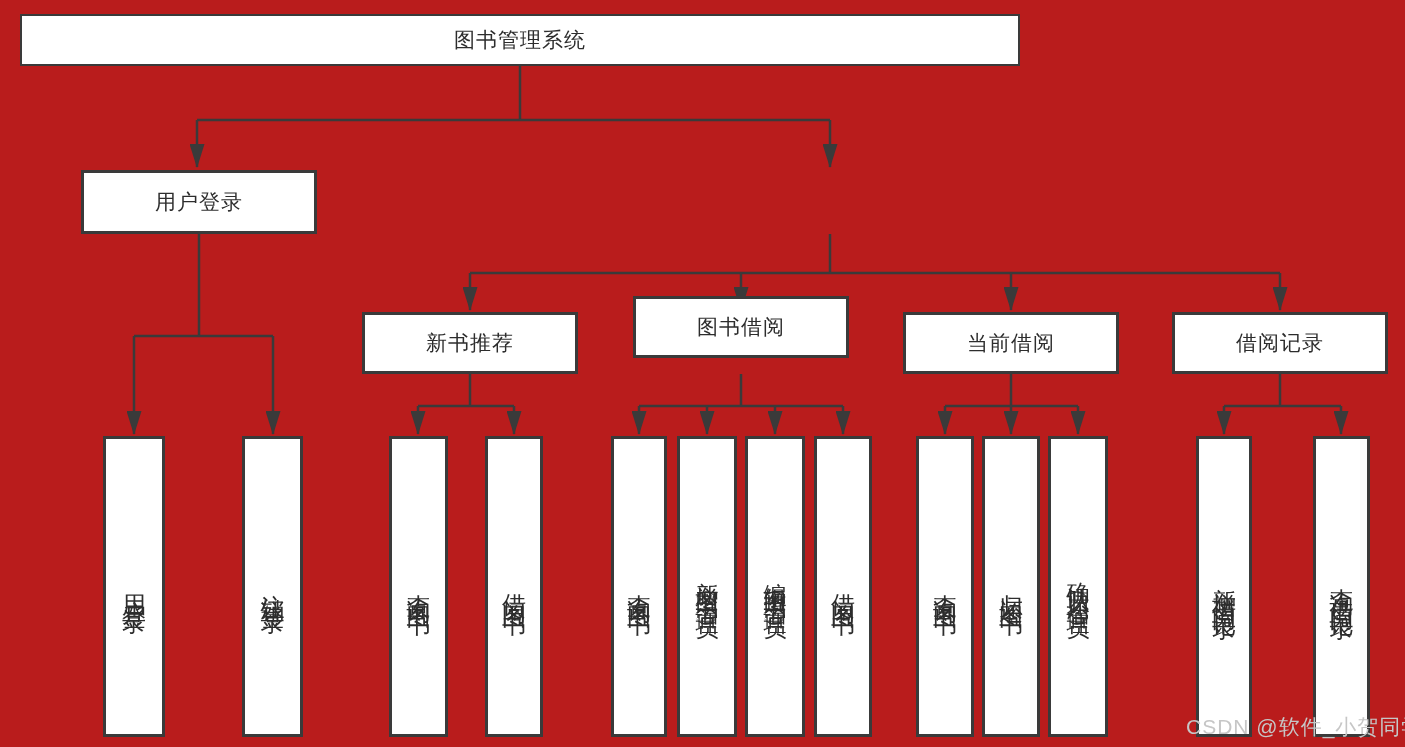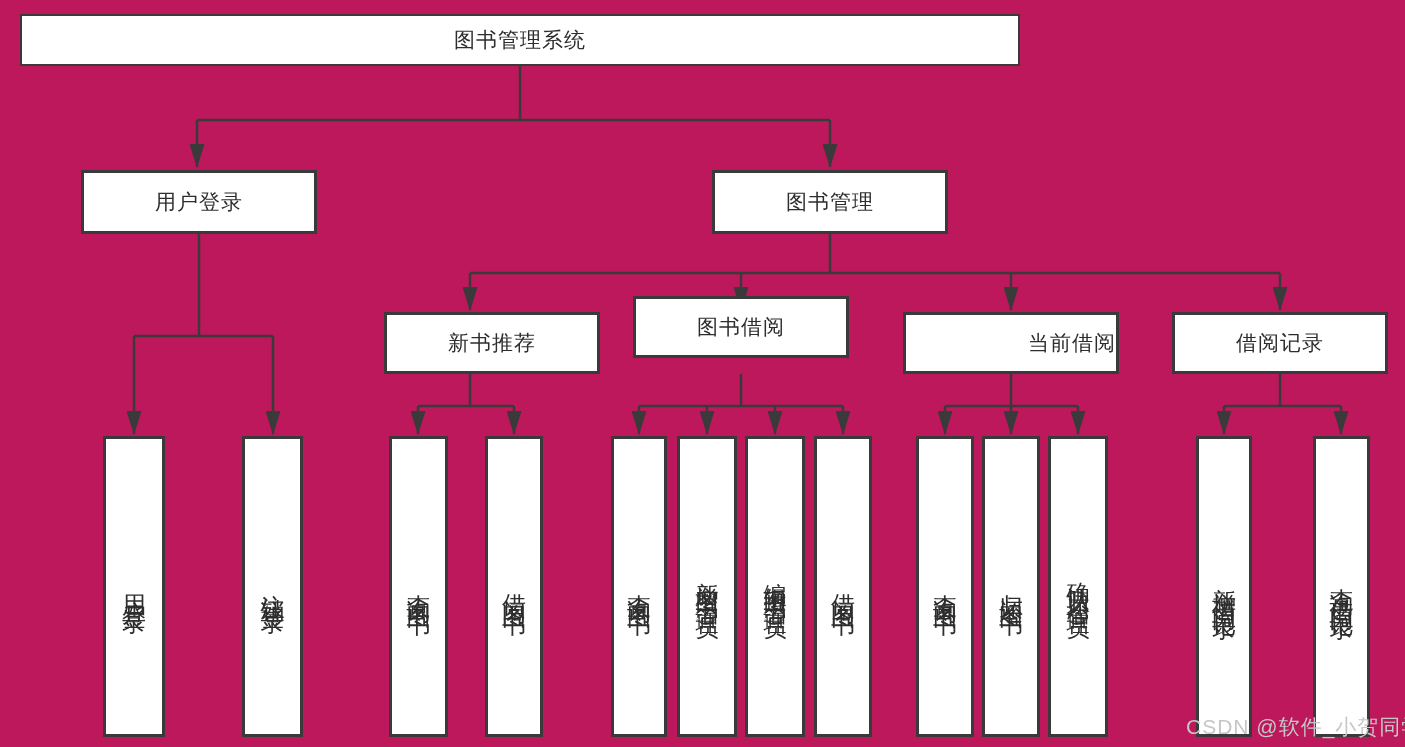--- a/index.html
+++ b/index.html
@@ -1,19 +1,19 @@
 <!DOCTYPE html>
 <html><head>
 <meta charset="utf-8">
 <style>
   html,body{margin:0;padding:0;background:#ffffff;}
   #stage{
     position:relative;
     width:1405px;height:747px;
-    background:#be185d;
+    background:#b91c1c;
     font-family:"Liberation Sans","DejaVu Sans",sans-serif;
     overflow:hidden;
   }
   #wires{position:absolute;left:0;top:0;width:1405px;height:747px;}
   .node{
     position:absolute;
     box-sizing:border-box;
     background:#ffffff;
     border:3px solid #3a3a3a;
     display:flex;align-items:center;justify-content:center;
@@ -96,31 +96,28 @@
     </g>
   </svg>
 
   <div class="node root" style="left:20px;top:14px;width:1000px;height:52px;">
     <span>图书管理系统</span>
   </div>
 
   <div class="node branch" style="left:81px;top:170px;width:236px;height:64px;">
     <span>用户登录</span>
   </div>
-  <div class="node branch" style="left:712px;top:170px;width:236px;height:64px;">
-    <span>图书管理</span>
-  </div>
 
-  <div class="node branch" style="left:384px;top:312px;width:216px;height:62px;">
+  <div class="node branch" style="left:362px;top:312px;width:216px;height:62px;">
     <span>新书推荐</span>
   </div>
   <div class="node branch" style="left:633px;top:296px;width:216px;height:62px;">
     <span>图书借阅</span>
   </div>
-  <div class="node branch" style="left:903px;top:312px;width:216px;height:62px;justify-content:flex-end;">
+  <div class="node branch" style="left:903px;top:312px;width:216px;height:62px;">
     <span>当前借阅</span>
   </div>
   <div class="node branch" style="left:1172px;top:312px;width:216px;height:62px;justify-content:center;">
     <span>借阅记录</span>
   </div>
 
   <div class="node leaf" style="left:103px;top:436px;width:62px;height:301px;">
     <span class="v-text">用户登录</span>
   </div>
   <div class="node leaf" style="left:242px;top:436px;width:61px;height:301px;">

